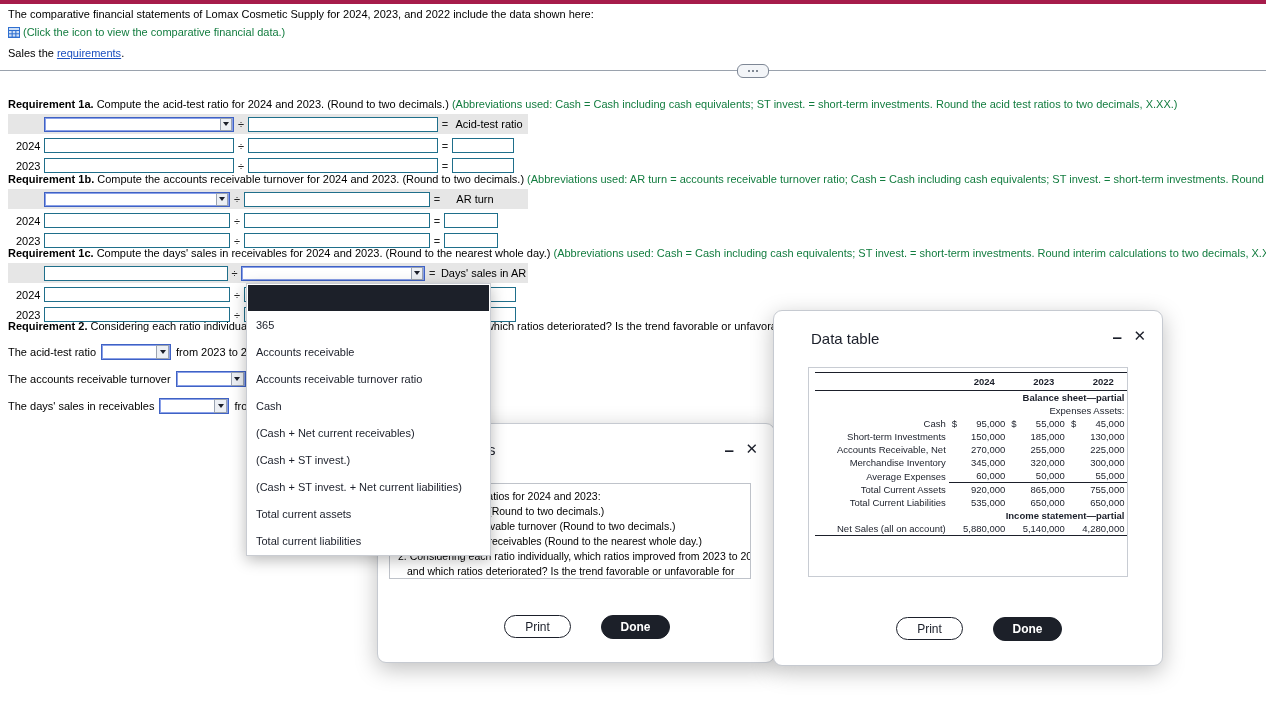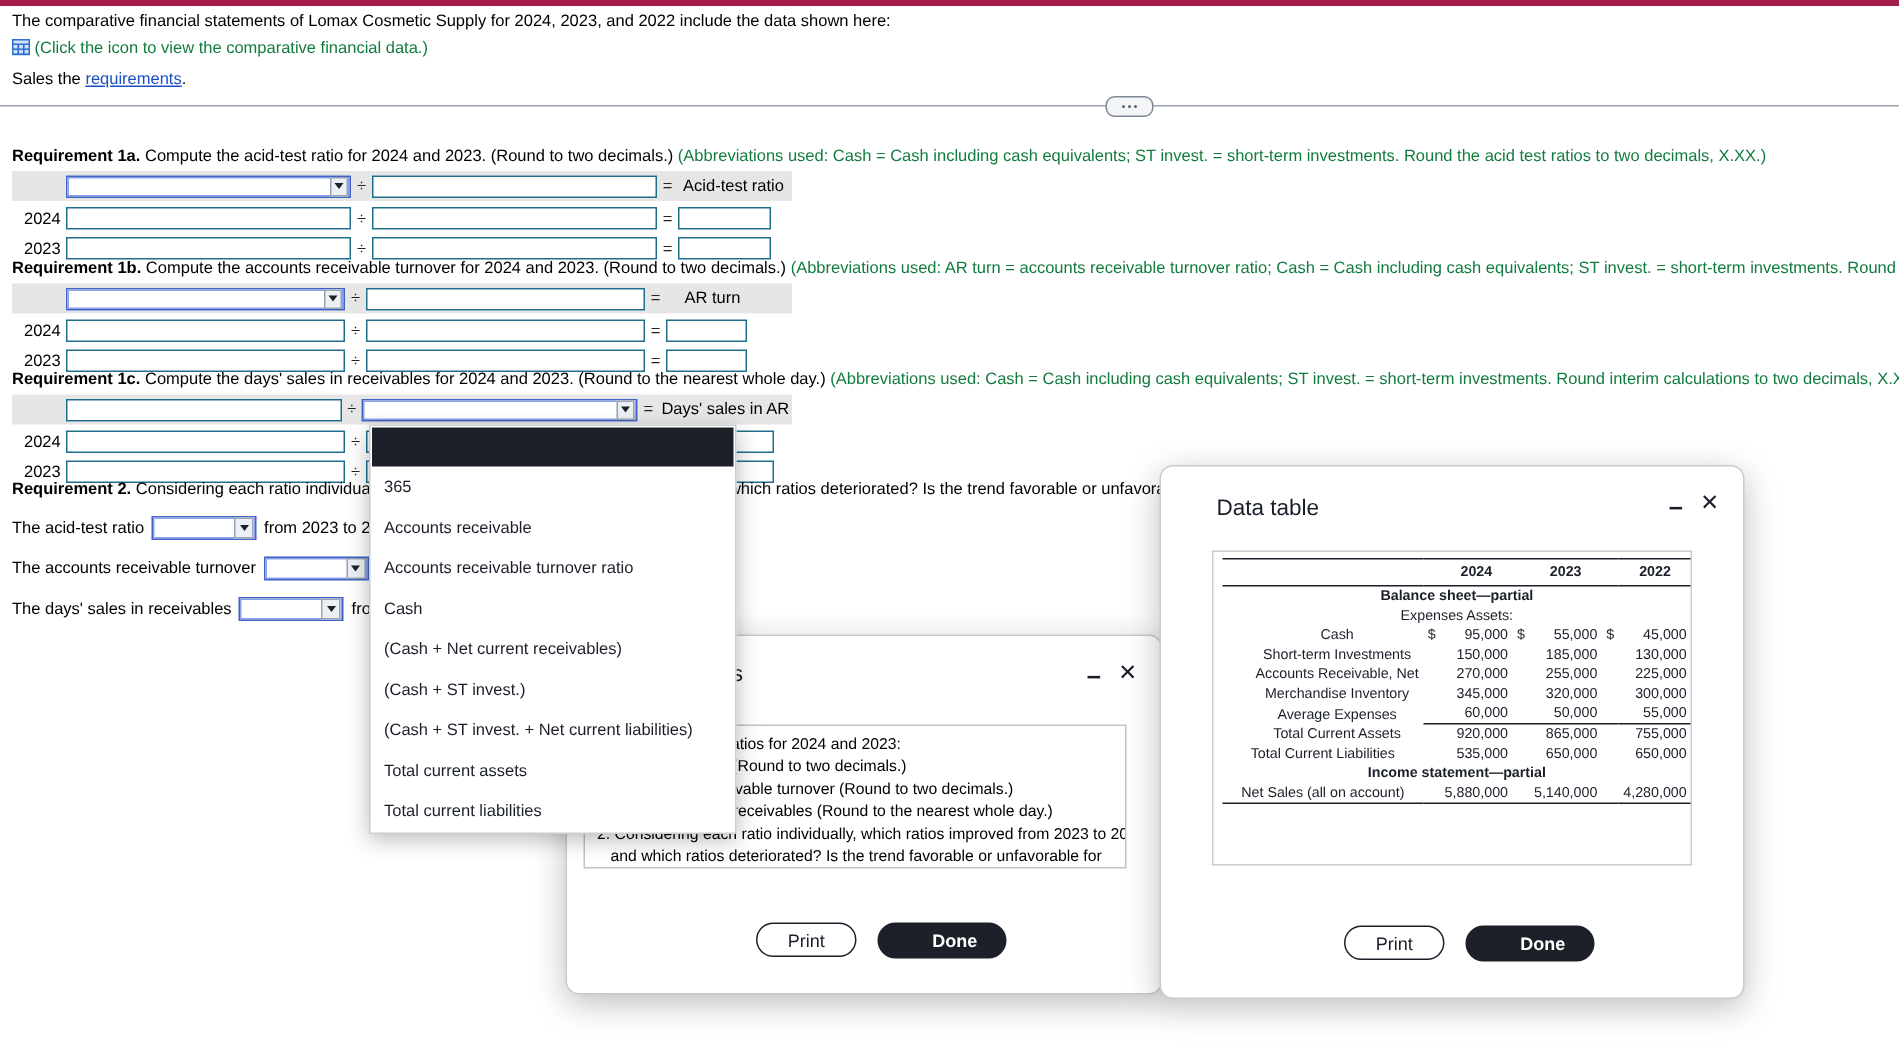--- a/index.html
+++ b/index.html
@@ -62,38 +62,38 @@
   .dropdown .opt{padding:6px 9px;font-size:11px;line-height:15px;color:#1b1f2a;cursor:pointer;}
   .dropdown .opt.blank{background:#1c2029;height:14px;padding:6px 9px;margin:1px;}
 
   
   .dialog{position:absolute;background:#fff;border:1px solid #c6cad1;border-radius:9px;
      box-shadow:0 6px 22px rgba(0,0,0,.25);}
   .dlg-title{font-size:15px;color:#1b1f2a;}
   .dlg-min,.dlg-close{position:absolute;cursor:pointer;color:#1b1f2a;}
   .dlg-min{font-size:17px;line-height:10px;font-weight:bold;}
   .dlg-close{font-size:15px;line-height:10px;}
-  .btnrow{position:absolute;display:flex;gap:14px;}
+  .btnrow{position:absolute;display:flex;gap:30px;}
   .btn{border-radius:14px;font-size:12px;display:flex;align-items:center;justify-content:center;cursor:pointer;}
   .btn.print{width:65px;height:21px;border:1px solid #1b1f2a;background:#fff;color:#1b1f2a;}
-  .btn.done{width:67px;height:22px;background:#1c2029;color:#fff;border:1px solid #1c2029;font-weight:bold;padding-left:17px;}
+  .btn.done{width:67px;height:22px;background:#1c2029;color:#fff;border:1px solid #1c2029;font-weight:bold;}
 
   
   .req-box{position:absolute;border:1px solid #bfc3ca;background:#fff;overflow:hidden;}
   .req-box p{margin:0 0 2px 0;font-size:10.5px;line-height:13px;white-space:nowrap;}
 
   
   .dt-wrap{position:absolute;border:1px solid #c8ccd3;background:#fff;}
   table.fin{border-collapse:collapse;width:100%;font-size:9.5px;color:#1b1f2a;}
   table.fin td{padding:1px 3px;white-space:nowrap;vertical-align:bottom;}
   .fin .yrh{font-weight:bold;text-align:center;font-size:9.5px;padding-bottom:3px;}
   .fin .toprule td{border-top:1.4px solid #1b1f2a;height:2px;padding:0;}
   .fin .hdrule td{border-bottom:1.4px solid #1b1f2a;height:0;padding:0;}
   .fin .bot td{border-bottom:1.4px solid #1b1f2a;height:0;padding:0;}
-  .fin .lbl{text-align:center;}
+  .fin .lbl{text-align:right;}
   .fin .lbl.b{font-weight:bold;}
   .fin .ind2{padding-left:22px;}
   .fin .num{text-align:right;width:56px;margin-left:44px;}
   .fin .dol{text-align:right;width:10px;}
   .fin .ul .num, .fin .ul .dol{border-bottom:1px solid #1b1f2a;}
 </style>
 </head>
 <body>
 
 <div class="topbar"></div>

